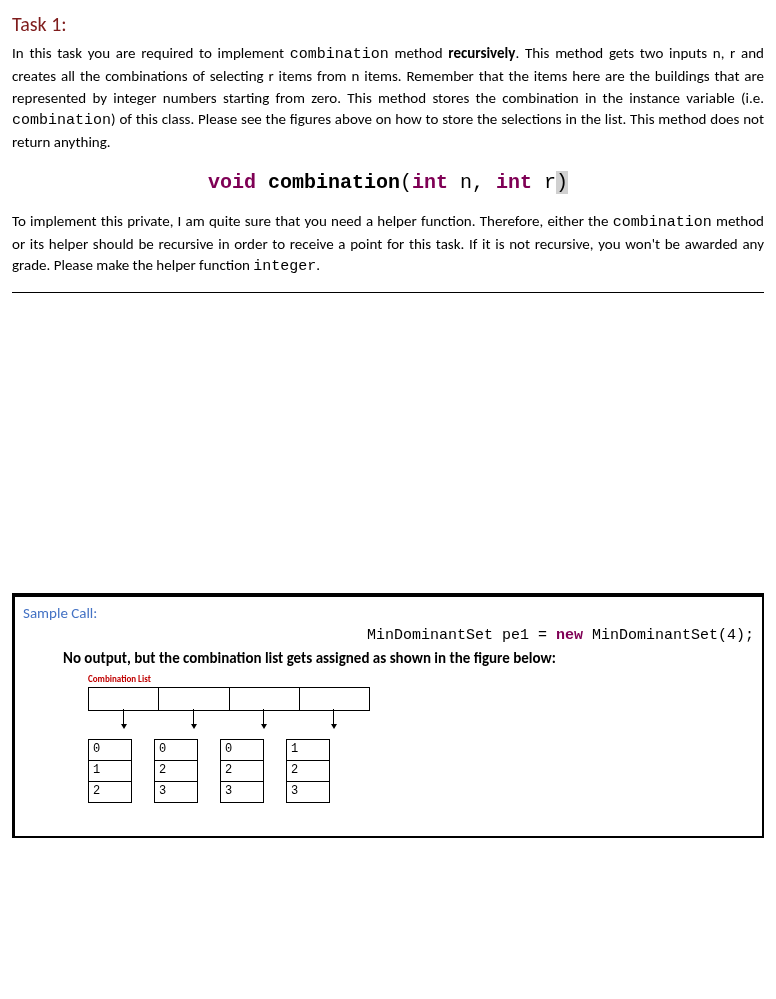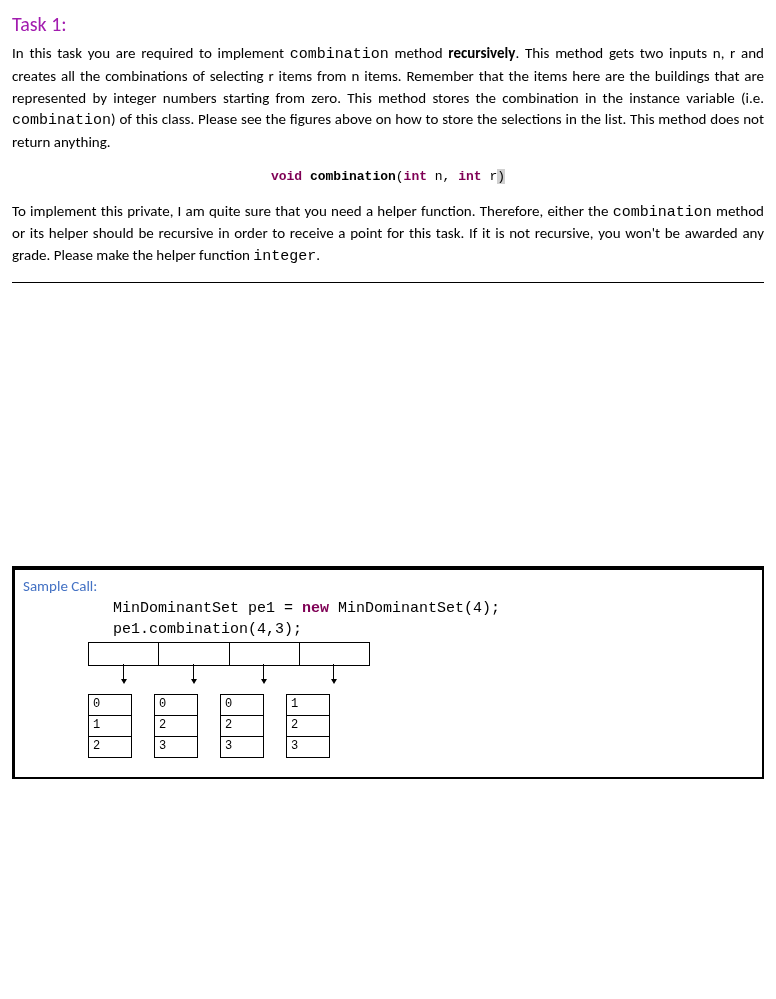--- a/index.html
+++ b/index.html
@@ -6,69 +6,70 @@
       font-family: Calibri, Arial, sans-serif;
       font-size: 15px;
       color: #000;
       margin: 0;
       padding: 10px 12px;
       width: 752px;
       background: #fff;
       line-height: 1.45;
     }
     .task-title {
-      color: #a21caf;
+      color: #7f1d1d;
       font-size: 20px;
       font-family: "Calibri Light", Calibri, Arial, sans-serif;
       margin: 0 0 4px 0;
       font-weight: normal;
     }
     .body-text {
       text-align: justify;
       margin: 4px 0 10px 0;
     }
     .mono {
       font-family: "Courier New", monospace;
     }
     .code-block {
       text-align: center;
       margin: 14px 0;
       font-family: Consolas, "Courier New", monospace;
-      font-size: 13px;
+      font-size: 20px;
     }
     .kw { color: #7f0055; font-weight: bold; }
     .fn { font-weight: bold; }
     .hl-paren { background: #d0d0d0; }
     hr.rule {
       border: none;
       border-top: 1px solid #000;
       margin: 14px 0 0 0;
     }
     .big-gap {
       height: 280px;
     }
     .sample-box {
       border: 2px solid #000;
       border-left-width: 3px;
       border-top-width: 3px;
-      padding: 6px 8px 20px 8px;
-      margin-top: 4px;
+      padding: 6px 8px 34px 8px;
+      margin-top: 21px;
       box-shadow: 0 -1px 0 #000;
     }
     .sub-heading {
       color: #4472c4;
       font-size: 15px;
       margin: 0;
       font-weight: normal;
     }
     .sample-code {
       font-family: "Courier New", monospace;
       font-size: 15px;
       margin-left: 90px;
       line-height: 1.4;
+      text-align: right;
     }
     .sample-code .kw2 { color: #7f0055; font-weight: bold; }
     .output-text {
       margin-left: 40px;
       font-size: 15px;
       margin-top: 2px;
       margin-bottom: 2px;
       font-weight: bold;
     }
     .comb-label {
@@ -160,22 +161,23 @@
 
 <hr class="rule">
 
 <div class="big-gap"></div>
 
 <div class="sample-box">
   <div class="sub-heading">Sample Call:</div>
   <div class="sample-code">
     <span>MinDominantSet pe1 = </span><span class="kw2">new</span><span> MinDominantSet(4);</span>
   </div>
-  <div class="sample-code">pe1.combination(4,3);</div>
-
+
+  <div class="output-text">No output, but the combination list gets assigned as shown in the figure below:</div>
+  <div class="comb-label">Combination List</div>
 
   <div class="diagram">
     <div class="top-list">
       <div></div>
         <div></div>
         <div></div>
         <div></div>
     </div>
     <div class="arrow-row">
       <div>

